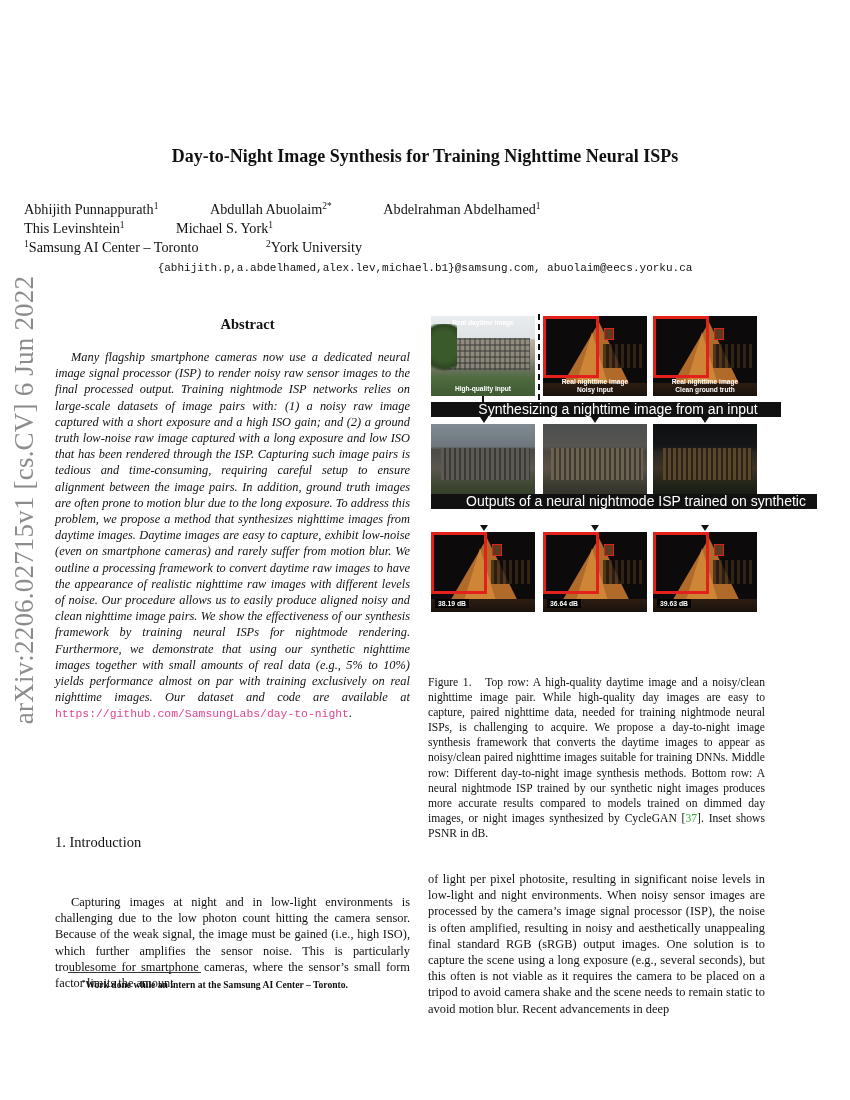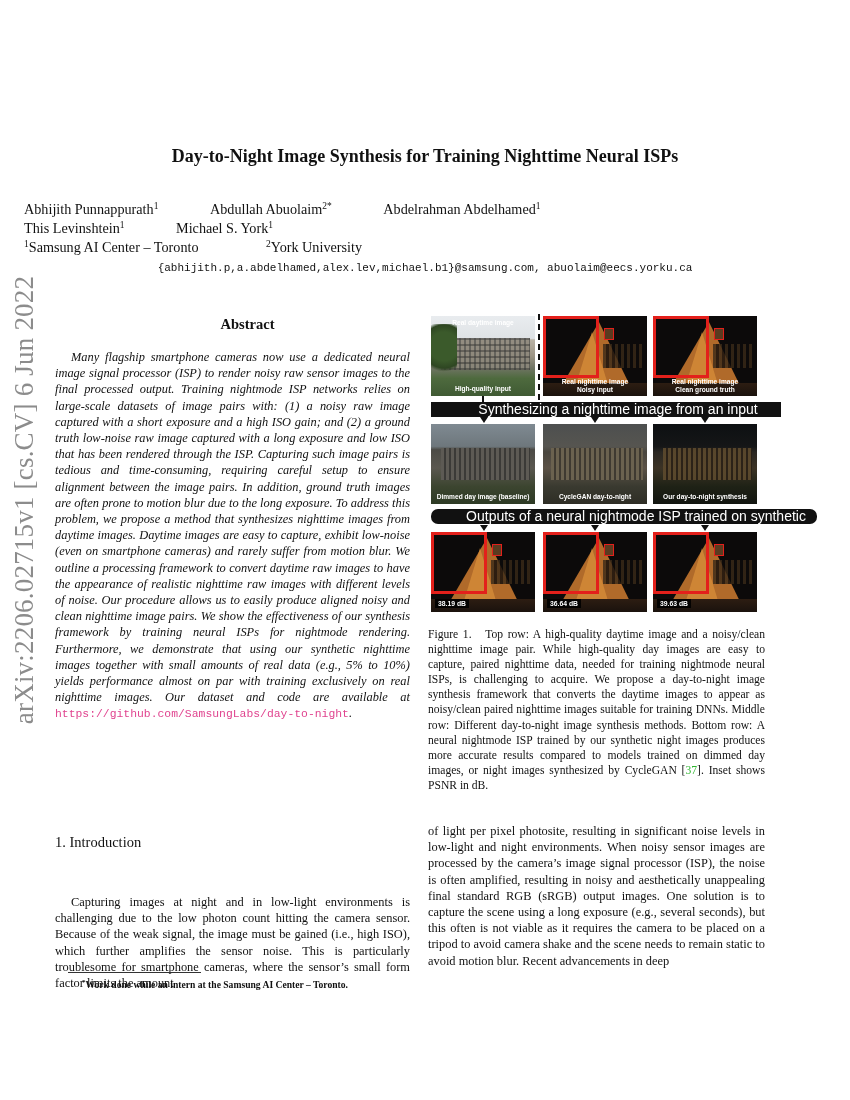--- a/index.html
+++ b/index.html
@@ -16,21 +16,21 @@
     .title { position: absolute; top: 146px; left: 0; width: 850px; text-align: center;
       font-size: 18px; font-weight: bold; }
     .auth-line { position: absolute; left: 0; width: 850px; text-align: left; font-size: 14.2px; }
     .auth-line .a { display: inline-block; margin: 0 24px; }
     .auth-line sup { font-size: 9.5px; vertical-align: 5px; }
     .email { position: absolute; top: 262px; left: 0; width: 850px; text-align: center;
       font-family: "Liberation Mono", "DejaVu Sans Mono", monospace; font-size: 11px; }
 
     
     .col-l { position: absolute; left: 55px; width: 355px; }
-    .col-r { position: absolute; left: 428px; width: 337px; }
+    .col-r { position: absolute; left: 428px; width: 337px; margin-top: 48px; }
 
     .abstract-head { position: absolute; top: 316px; left: 70px; width: 355px; text-align: center;
       font-size: 14.5px; font-weight: bold; }
     .abstract { top: 349px; font-style: italic; font-size: 12.4px; line-height: 16.2px;
       text-align: justify; text-indent: 16px; hyphens: auto; }
     .abstract .link { font-family: "Liberation Mono", monospace; font-style: normal; color: #e0448f; font-size: 11.4px; }
 
     .sec-head { top: 834px; font-size: 14.5px; font-weight: normal; }
     .body-l { top: 862px; font-size: 12.4px; line-height: 16.2px; text-align: justify; text-indent: 16px; hyphens: auto; margin-top: 32px; }
     .footrule { position: absolute; left: 68px; top: 972px; width: 133px; border-top: 1px solid #333; }
@@ -163,21 +163,21 @@
   </div>
   <div class="tile cyc" style="left:112px;top:108px;width:104px;height:80px;">
     <div class="bldg"></div>
     <div class="lbl" style="left:0;bottom:4px;width:104px;">CycleGAN day-to-night</div>
   </div>
   <div class="tile ours" style="left:222px;top:108px;width:104px;height:80px;">
     <div class="bldg"></div>
     <div class="lbl" style="left:0;bottom:4px;width:104px;">Our day-to-night synthesis</div>
   </div>
 
-  <div class="banner" style="left:0;top:193px;width:362px;height:15px;border-radius:7px;">Outputs of a neural nightmode ISP trained on synthetic data</div>
+  <div class="banner" style="left:0;top:178px;width:362px;height:15px;">Outputs of a neural nightmode ISP trained on synthetic data</div>
   <div class="arrow-down" style="left:49px;top:209px;"></div>
   <div class="arrow-down" style="left:160px;top:209px;"></div>
   <div class="arrow-down" style="left:270px;top:209px;"></div>
 
   <div class="tile night" style="left:0;top:216px;width:104px;height:80px;">
     <div class="tri"></div>
       <div class="tri2"></div>
       <div class="lights"></div>
       <div class="ground"></div>
     <div class="red-box" style="left:0;top:0;width:56px;height:62px;"></div>

